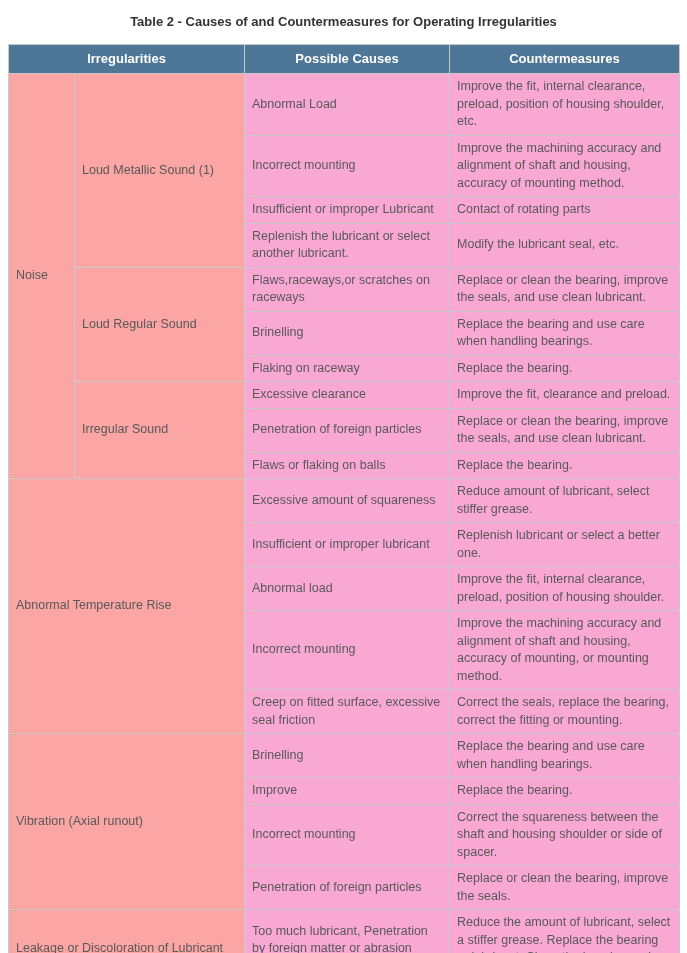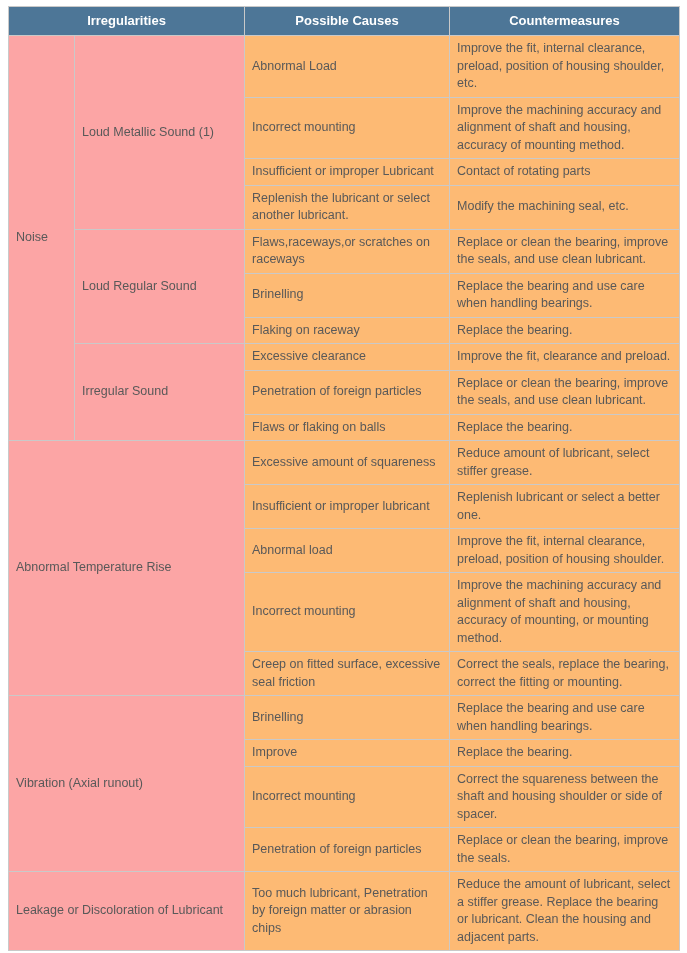--- a/index.html
+++ b/index.html
@@ -41,27 +41,28 @@
     text-align: center;
     font-size: 13px;
     padding: 5px 7px;
     border-color: #c9c9c9;
   }
   table.irr-table td.irr {
     background: #fca5a5;
   }
   table.irr-table td.cause,
   table.irr-table td.measure {
-    background: #fdba74;
+    background: #f9a8d4;
   }
 </style>
 </head>
 <body>
 
 <div class="page">
+  <div class="table-title">Table 2 - Causes of and Countermeasures for Operating Irregularities</div>
 
   <table class="irr-table">
     <colgroup>
       <col style="width:66px">
       <col style="width:170px">
       <col style="width:205px">
       <col style="width:230px">
     </colgroup>
     <thead>
       <tr>
@@ -80,21 +81,21 @@
         <tr>
           <td class="cause">Incorrect mounting</td>
           <td class="measure">Improve the machining accuracy and alignment of shaft and housing, accuracy of mounting method.</td>
         </tr>
         <tr>
           <td class="cause">Insufficient or improper Lubricant</td>
           <td class="measure">Contact of rotating parts</td>
         </tr>
         <tr>
           <td class="cause">Replenish the lubricant or select another lubricant.</td>
-          <td class="measure">Modify the machining seal, etc.</td>
+          <td class="measure">Modify the lubricant seal, etc.</td>
         </tr>
         <tr>
           <td class="irr" rowspan="3">Loud Regular Sound</td>
           <td class="cause">Flaws,raceways,or scratches on raceways</td>
           <td class="measure">Replace or clean the bearing, improve the seals, and use clean lubricant.</td>
         </tr>
         <tr>
           <td class="cause">Brinelling</td>
           <td class="measure">Replace the bearing and use care when handling bearings.</td>
         </tr>

